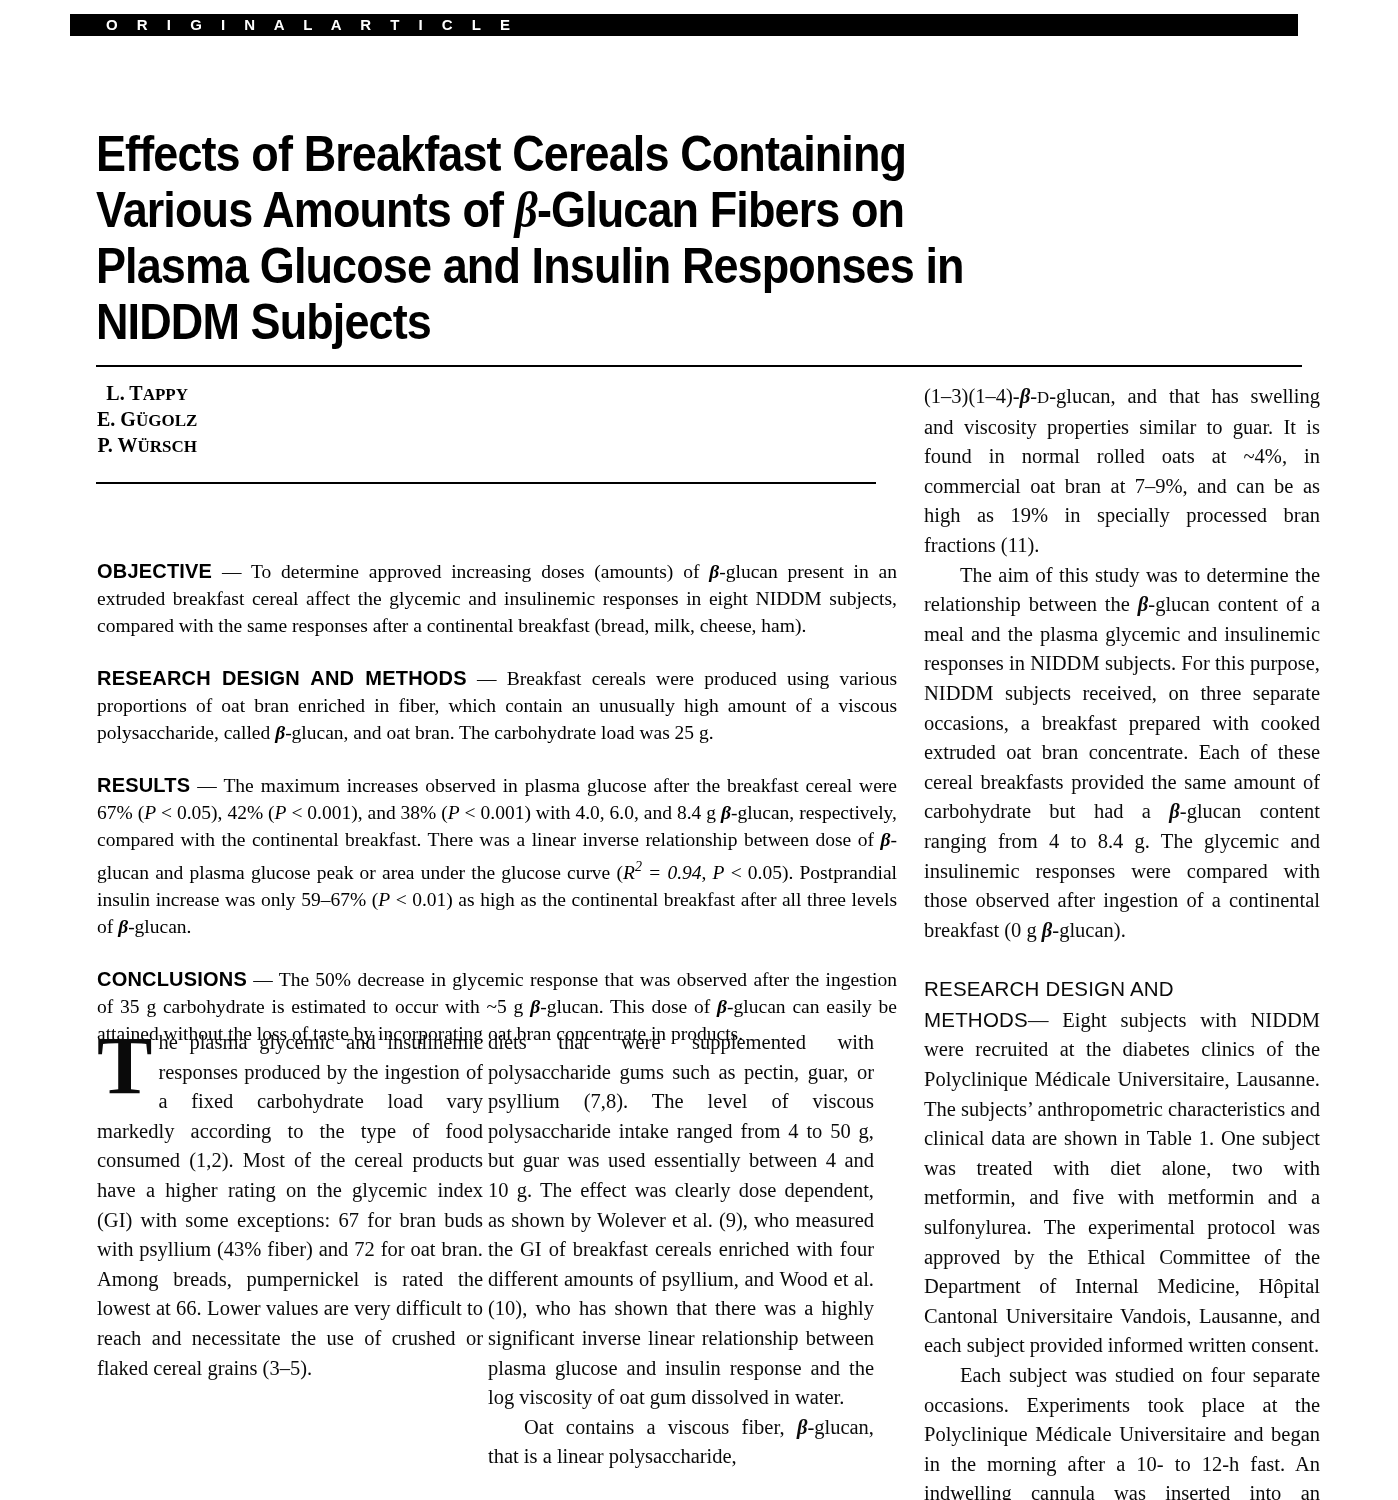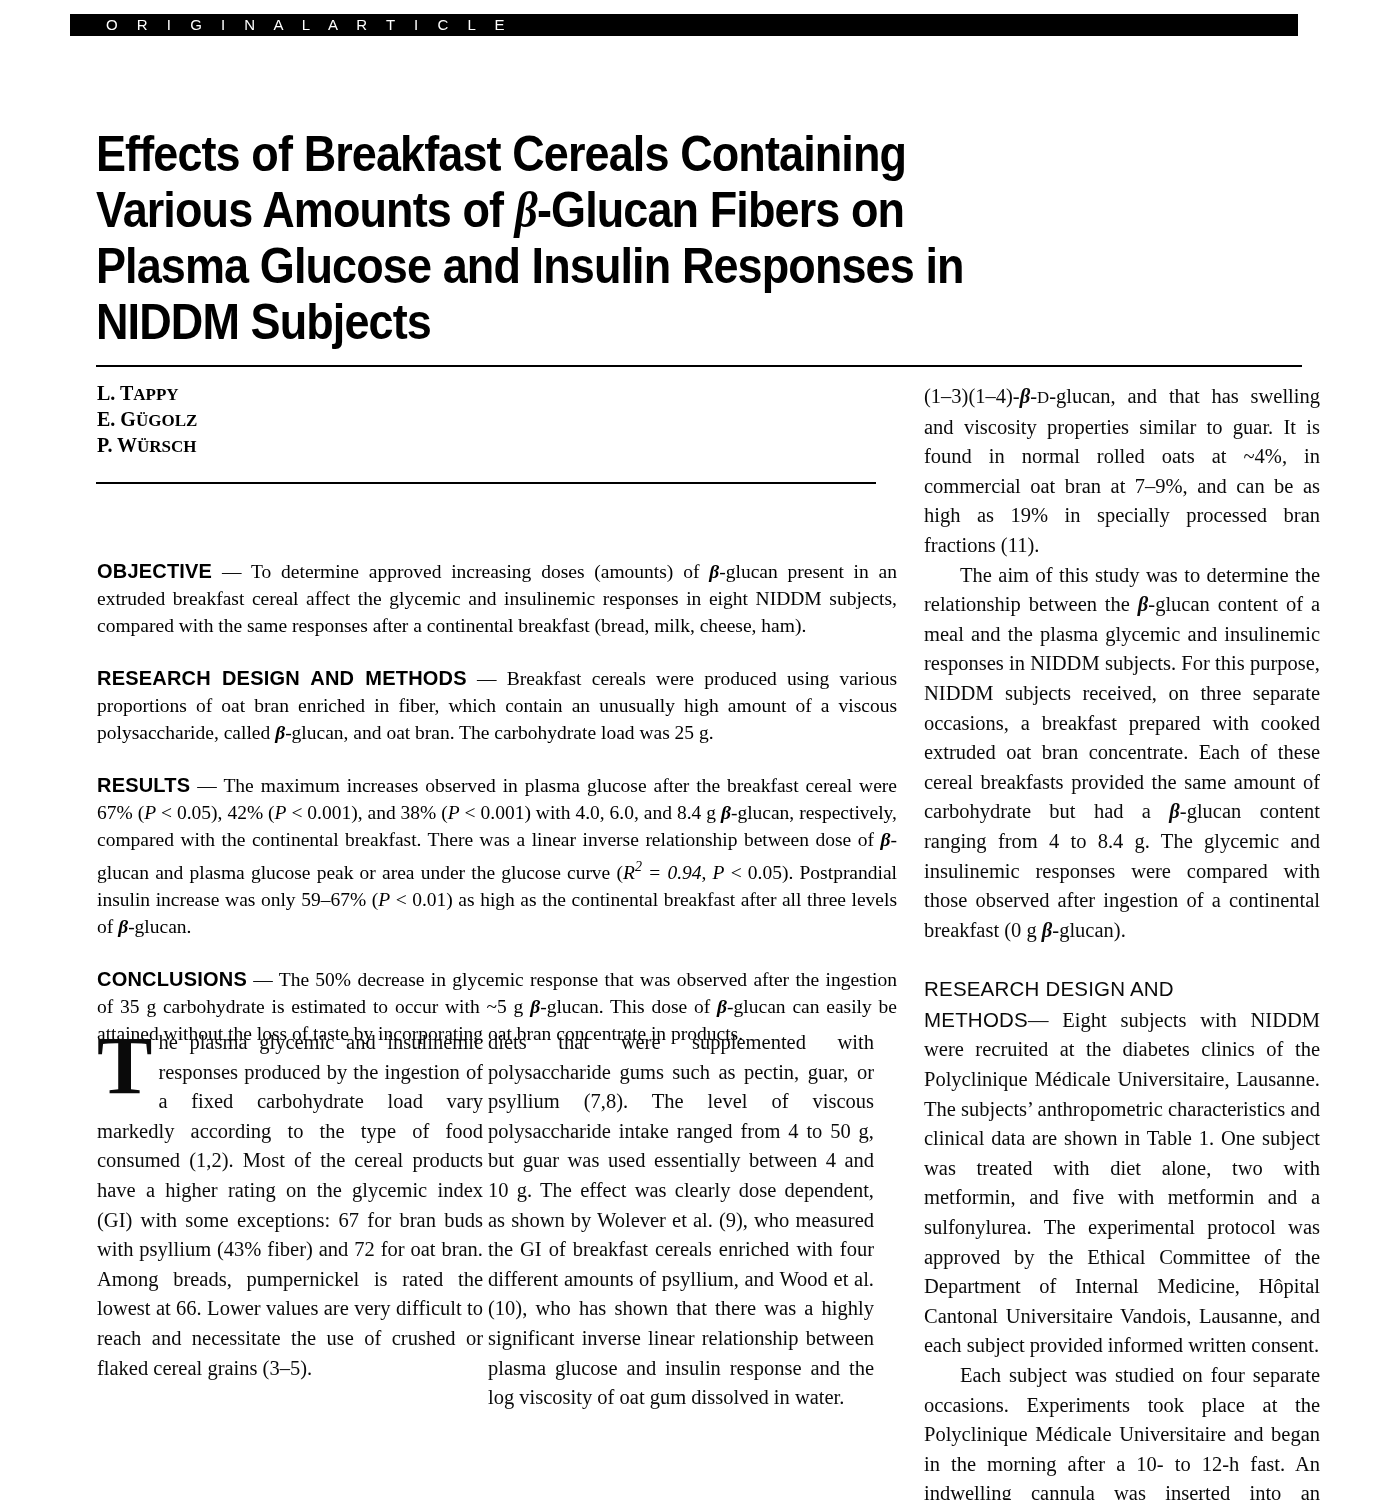--- a/index.html
+++ b/index.html
@@ -24,21 +24,21 @@
     width: 1228px;
     height: 22px;
     background: #000000;
   }
   .banner-label {
     position: absolute;
     left: 36px;
     top: 1px;
     color: #ffffff;
     font-family: "Liberation Sans", sans-serif;
-    font-weight: normal;
+    font-weight: bold;
     font-size: 15px;
     letter-spacing: 7.5px;
     line-height: 20px;
     white-space: nowrap;
   }
 
   
   .title {
     position: absolute;
     left: 96px;
@@ -86,21 +86,21 @@
     font-size: 20px;
     line-height: 25px;
   }
   .authors .sc {
     font-size: 17px;
   }
   .authors .initial {
     font-size: 20px;
     font-weight: bold;
   }
-  .author-line { white-space: nowrap; font-weight: bold; }
+  .author-line { white-space: nowrap; font-weight: bold; text-align: center; }
 
   
   .abstract {
     position: absolute;
     left: 97px;
     top: 558px;
     width: 800px;
     font-family: "Liberation Serif", serif;
     font-size: 19.5px;
     line-height: 27px;
@@ -204,20 +204,21 @@
 
   <p><span class="ab-head">CONCLUSIONS</span><span> — </span><span>The 50% decrease in glycemic response that was observed after the ingestion of 35 g carbohydrate is estimated to occur with ~5 g </span><span class="beta-i">β</span><span>-glucan. This dose of </span><span class="beta-i">β</span><span>-glucan can easily be attained without the loss of taste by incorporating oat bran concentrate in products.</span></p>
 </div>
 
 <div class="col col-left">
   <p class="lead"><span class="dropcap">T</span><span>he plasma glycemic and insulinemic responses produced by the ingestion of a fixed carbohydrate load vary markedly according to the type of food consumed (1,2). Most of the cereal products have a higher rating on the glycemic index (GI) with some exceptions: 67 for bran buds with psyllium (43% fiber) and 72 for oat bran. Among breads, pumpernickel is rated the lowest at 66. Lower values are very difficult to reach and necessitate the use of crushed or flaked cereal grains (3–5).</span></p>
 </div>
 
 <div class="col col-mid">
   <p class="noindent"><span>diets that were supplemented with polysaccharide gums such as pectin, guar, or psyllium (7,8). The level of viscous polysaccharide intake ranged from 4 to 50 g, but guar was used essentially between 4 and 10 g. The effect was clearly dose dependent, as shown by Wolever et al. (9), who measured the GI of breakfast cereals enriched with four different amounts of psyllium, and Wood et al. (10), who has shown that there was a highly significant inverse linear relationship between plasma glucose and insulin response and the log viscosity of oat gum dissolved in water.</span></p>
+  <p><span>Oat contains a viscous fiber, </span><span class="beta-i">β</span><span>-glucan, that is a linear polysaccharide,</span></p>
 </div>
 
 <div class="col col-right">
   <p class="noindent"><span>(1–3)(1–4)-</span><span class="beta-i">β</span><span>-</span><span class="sc" style="font-size:0.82em">D</span><span>-glucan, and that has swelling and viscosity properties similar to guar. It is found in normal rolled oats at ~4%, in commercial oat bran at 7–9%, and can be as high as 19% in specially processed bran fractions (11).</span></p>
   <p><span>The aim of this study was to determine the relationship between the </span><span class="beta-i">β</span><span>-glucan content of a meal and the plasma glycemic and insulinemic responses in NIDDM subjects. For this purpose, NIDDM subjects received, on three separate occasions, a breakfast prepared with cooked extruded oat bran concentrate. Each of these cereal breakfasts provided the same amount of carbohydrate but had a </span><span class="beta-i">β</span><span>-glucan content ranging from 4 to 8.4 g. The glycemic and insulinemic responses were compared with those observed after ingestion of a continental breakfast (0 g </span><span class="beta-i">β</span><span>-glucan).</span></p>
   <p class="noindent gap-para"><span class="sec-head">RESEARCH DESIGN AND</span><br><span class="sec-head">METHODS</span><span>— </span><span>Eight subjects with NIDDM were recruited at the diabetes clinics of the Polyclinique Médicale Universitaire, Lausanne. The subjects’ anthropometric characteristics and clinical data are shown in Table 1. One subject was treated with diet alone, two with metformin, and five with metformin and a sulfonylurea. The experimental protocol was approved by the Ethical Committee of the Department of Internal Medicine, Hôpital Cantonal Universitaire Vandois, Lausanne, and each subject provided informed written consent.</span></p>
   <p><span>Each subject was studied on four separate occasions. Experiments took place at the Polyclinique Médicale Universitaire and began in the morning after a 10- to 12-h fast. An indwelling cannula was inserted into an antecubital vein and</span></p>
 </div>
 
 </body></html>

